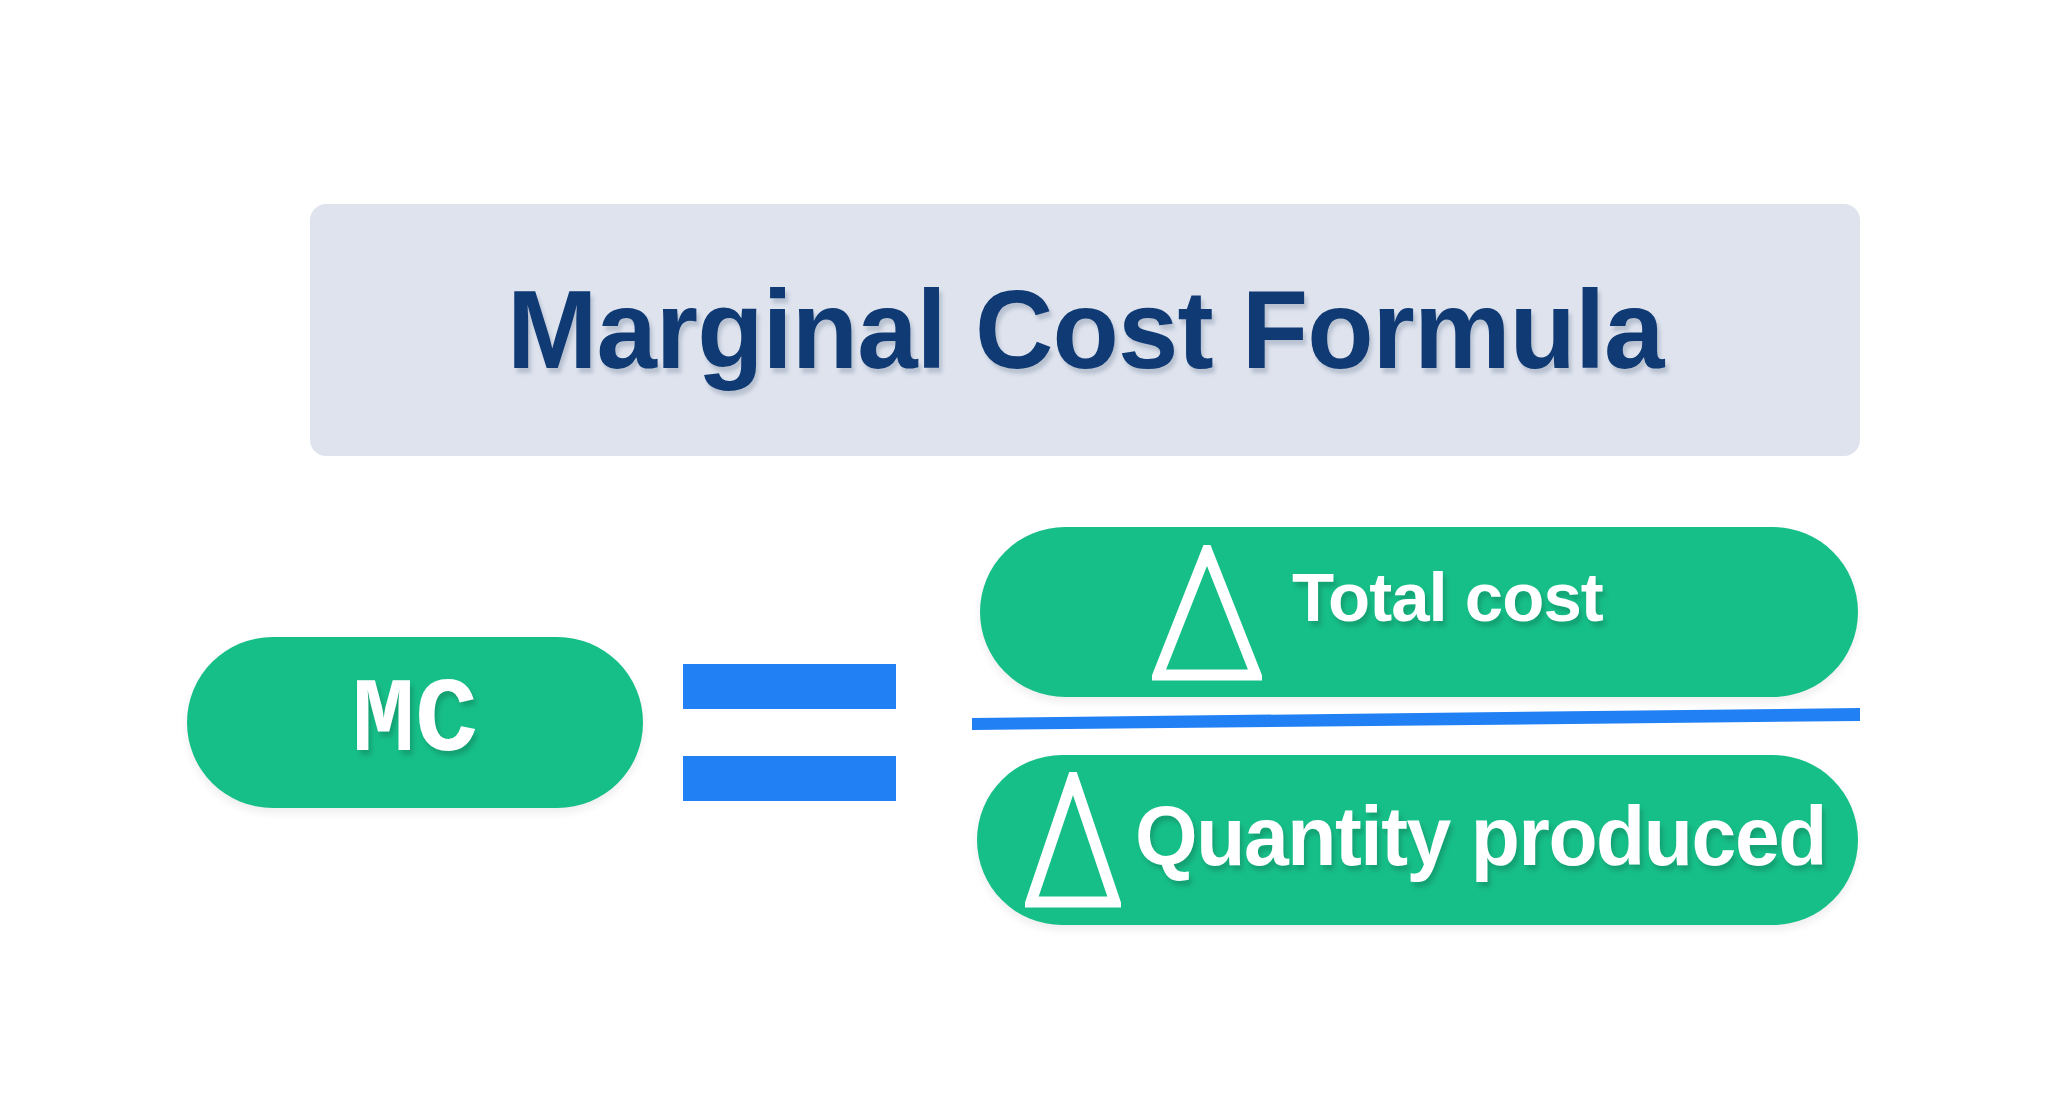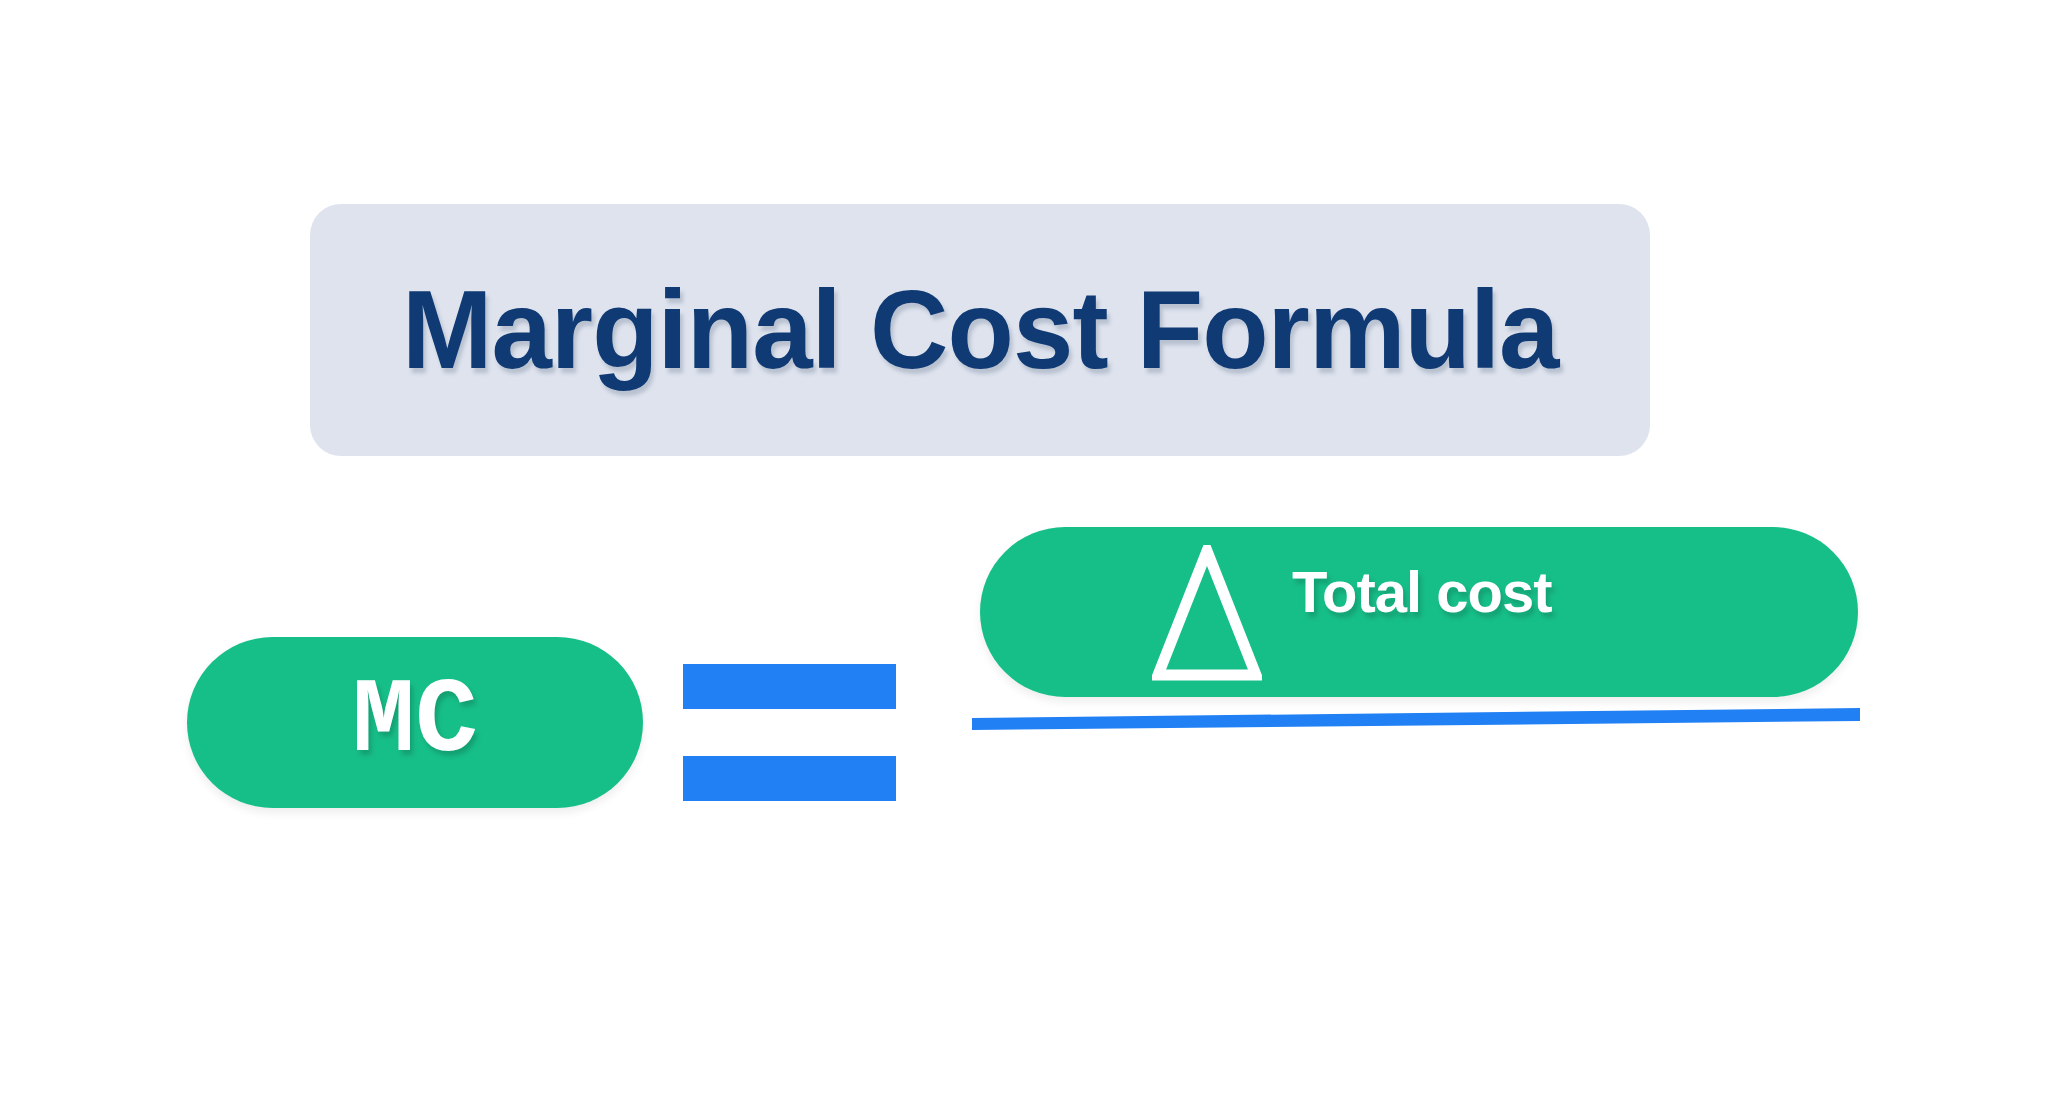--- a/index.html
+++ b/index.html
@@ -18,24 +18,24 @@
     height: 1097px;
     background: #ffffff;
     overflow: hidden;
   }
 
   
   #title-banner {
     position: absolute;
     left: 310px;
     top: 204px;
-    width: 1340px;
+    width: 1550px;
     height: 252px;
     background: #dee3ee;
-    border-radius: 31px;
+    border-radius: 16px;
     display: flex;
     align-items: center;
     justify-content: center;
   }
   #title-text {
     font-family: "Liberation Sans", sans-serif;
     font-weight: bold;
     font-size: 112px;
     line-height: 1;
     letter-spacing: -1px;
@@ -137,21 +137,21 @@
     font-family: "Liberation Sans", sans-serif;
     font-weight: bold;
     line-height: 1;
     color: #ffffff;
     text-shadow: 3px 5px 5px rgba(0,0,0,0.17);
     white-space: nowrap;
   }
   #numerator-label {
     left: 312px;
     top: 36px;
-    font-size: 58px;
+    font-size: 69px;
     letter-spacing: -1px;
   }
   #denominator-label {
     left: 158px;
     top: 40px;
     font-size: 83px;
     letter-spacing: -1.5px;
     transform: scaleX(0.97);
     transform-origin: left center;
   }
@@ -189,15 +189,21 @@
       <svg id="numerator-delta" class="delta-icon" viewBox="0 0 110 136">
         <polygon points="55,6 104,130 6,130" fill="none" stroke="#ffffff" stroke-width="11" stroke-linejoin="miter"></polygon>
       </svg>
       <span id="numerator-label" class="pill-label">Total cost</span>
     </div>
 
     <svg id="fraction-bar" viewBox="0 0 888 22" preserveAspectRatio="none">
       <polygon points="0,10 888,0 888,13 0,22" fill="#2180f4"></polygon>
     </svg>
 
+    <div id="denominator-pill" class="pill">
+      <svg id="denominator-delta" class="delta-icon" viewBox="0 0 96 136">
+        <polygon points="48,6 90,130 6,130" fill="none" stroke="#ffffff" stroke-width="11" stroke-linejoin="miter"></polygon>
+      </svg>
+      <span id="denominator-label" class="pill-label">Quantity produced</span>
+    </div>
 
   </div>
 </div>
 
 </body></html>

